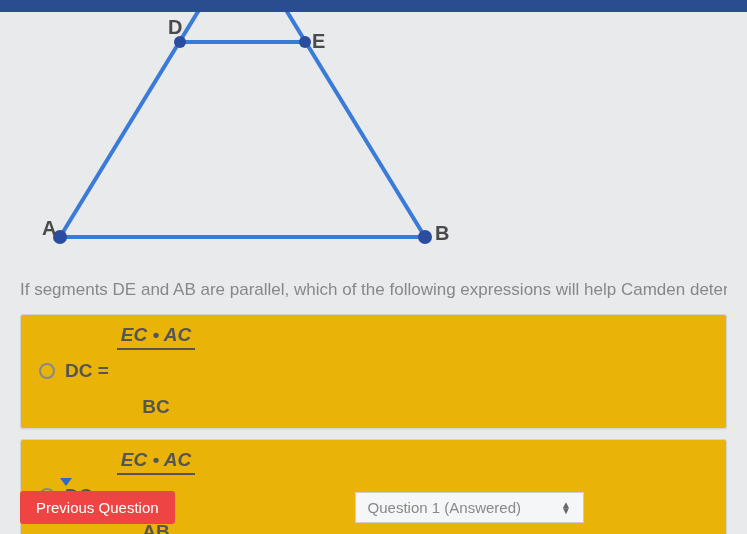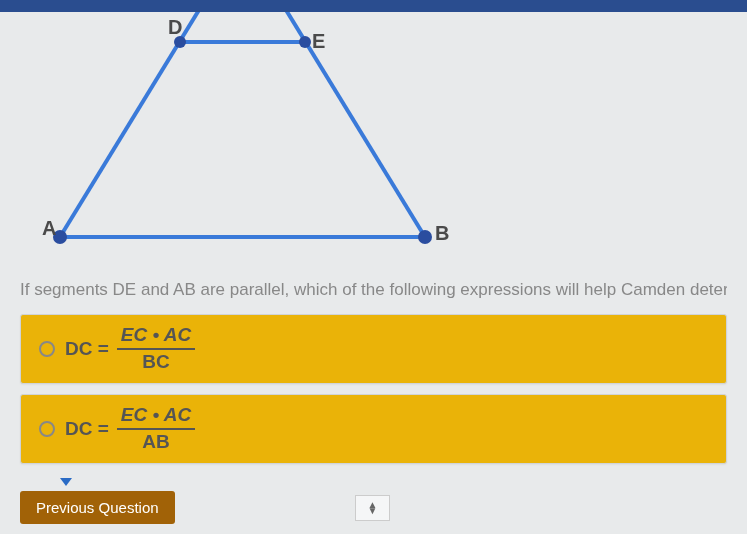--- a/index.html
+++ b/index.html
@@ -70,33 +70,33 @@
       gap: 8px;
     }
     .frac {
       display: inline-flex;
       flex-direction: column;
       align-items: center;
       line-height: 1.1;
       vertical-align: middle;
     }
     .frac .num { border-bottom: 2px solid #555; padding: 0 4px 2px; font-style: italic; }
-    .frac .den { padding: 2px 4px 0; }
+    .frac .den { padding: 2px 4px 0; margin-top: 45px; }
     .bottom-bar {
       position: absolute;
       bottom: 10px;
       left: 0;
       right: 0;
       padding: 0 20px;
       display: flex;
       gap: 180px;
       align-items: center;
     }
     .prev-btn {
-      background: #a16207;
+      background: #ef4444;
       color: #fff;
       border: none;
       padding: 8px 16px;
       font-size: 15px;
       border-radius: 3px;
       cursor: pointer;
     }
     .q-select {
       background: #f5f6f7;
       border: 1px solid #ccc;
@@ -173,18 +173,19 @@
     </div>
   </div>
 
 </div>
 
 <div class="dropdown-marker"></div>
 
 <div class="bottom-bar">
   <button class="prev-btn">Previous Question</button>
   <div class="q-select">
+    <span>Question 1 (Answered)</span>
     <div class="stepper">
       <span>▲</span>
         <span>▼</span>
     </div>
   </div>
 </div>
 
 </body></html>

